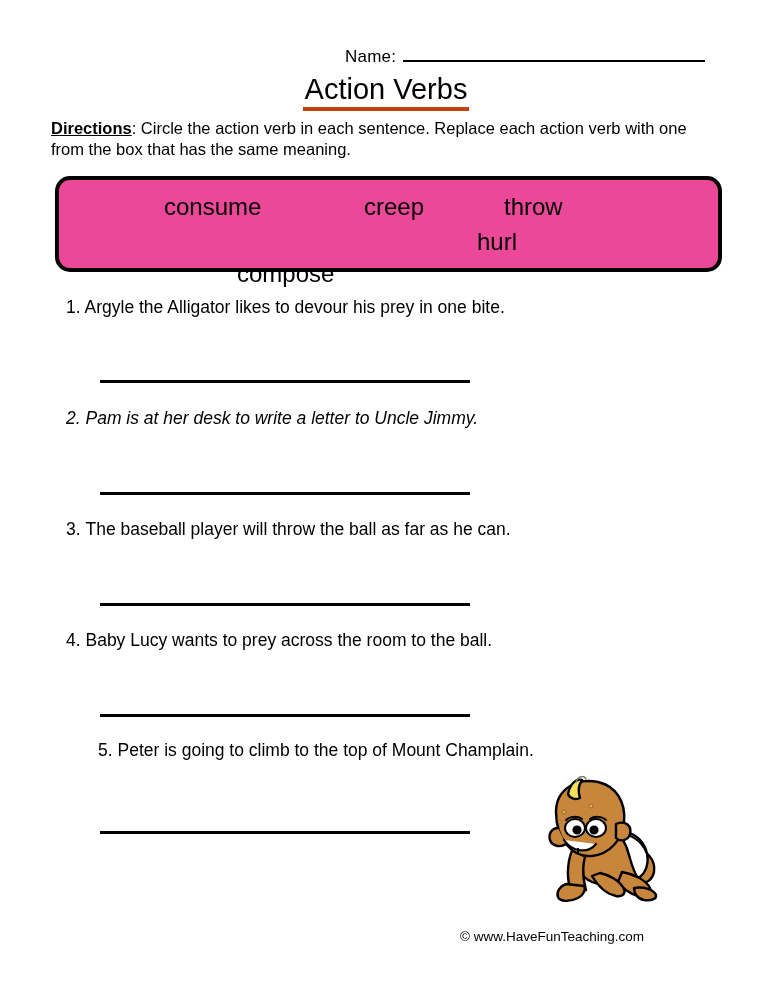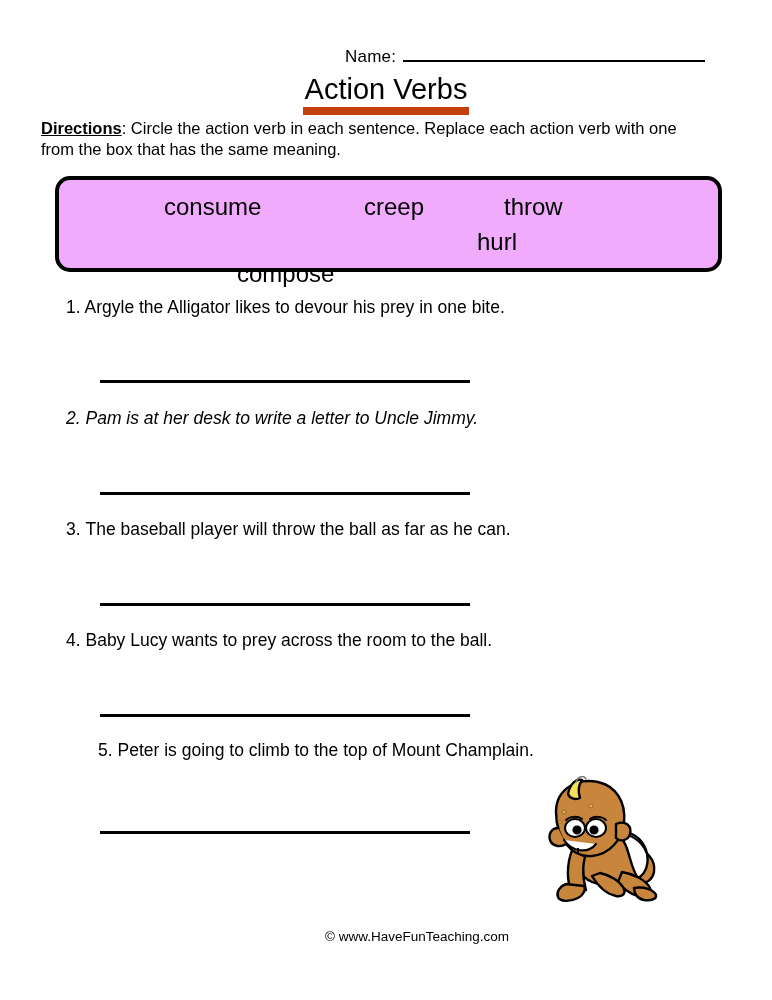--- a/index.html
+++ b/index.html
@@ -52,51 +52,51 @@
     position: absolute;
     left: 0;
     top: 73px;
     width: 772px;
     text-align: center;
   }
   .title-text {
     font-size: 29px;
     line-height: 33px;
     font-weight: 400;
-    border-bottom: 8px solid #c2410c;
+    border-bottom: 4px solid #c2410c;
     padding: 0 2px 1px 2px;
     display: inline-block;
     letter-spacing: 0px;
   }
 
   
   .directions {
     position: absolute;
-    left: 41px;
+    left: 51px;
     top: 118px;
     width: 670px;
     font-size: 16.5px;
     line-height: 21px;
   }
   .dir-label {
     font-weight: bold;
     text-decoration: underline;
   }
 
   
   .word-box {
     position: absolute;
     left: 55px;
     top: 176px;
     width: 667px;
     height: 96px;
     border: 4px solid #000;
     border-radius: 15px;
     box-sizing: border-box;
-    background: #f0abfc;
+    background: #ec4899;
   }
   .wb-row {
     position: absolute;
     left: 0;
     width: 100%;
     height: 32px;
   }
   .wb-row-1 { top: 12px; }
   .wb-row-2 { top: 47px; }
   .wb-word {
@@ -149,21 +149,21 @@
     width: 140px;
     height: 135px;
   }
 
   
   .footer {
     position: absolute;
     left: 0;
     top: 928px;
     width: 644px;
-    text-align: center;
+    text-align: right;
     font-size: 13.5px;
     line-height: 18px;
   }
   .footer-inner {
     display: inline-block;
     padding-left: 190px;
   }
 </style>
 </head>
 <body>

